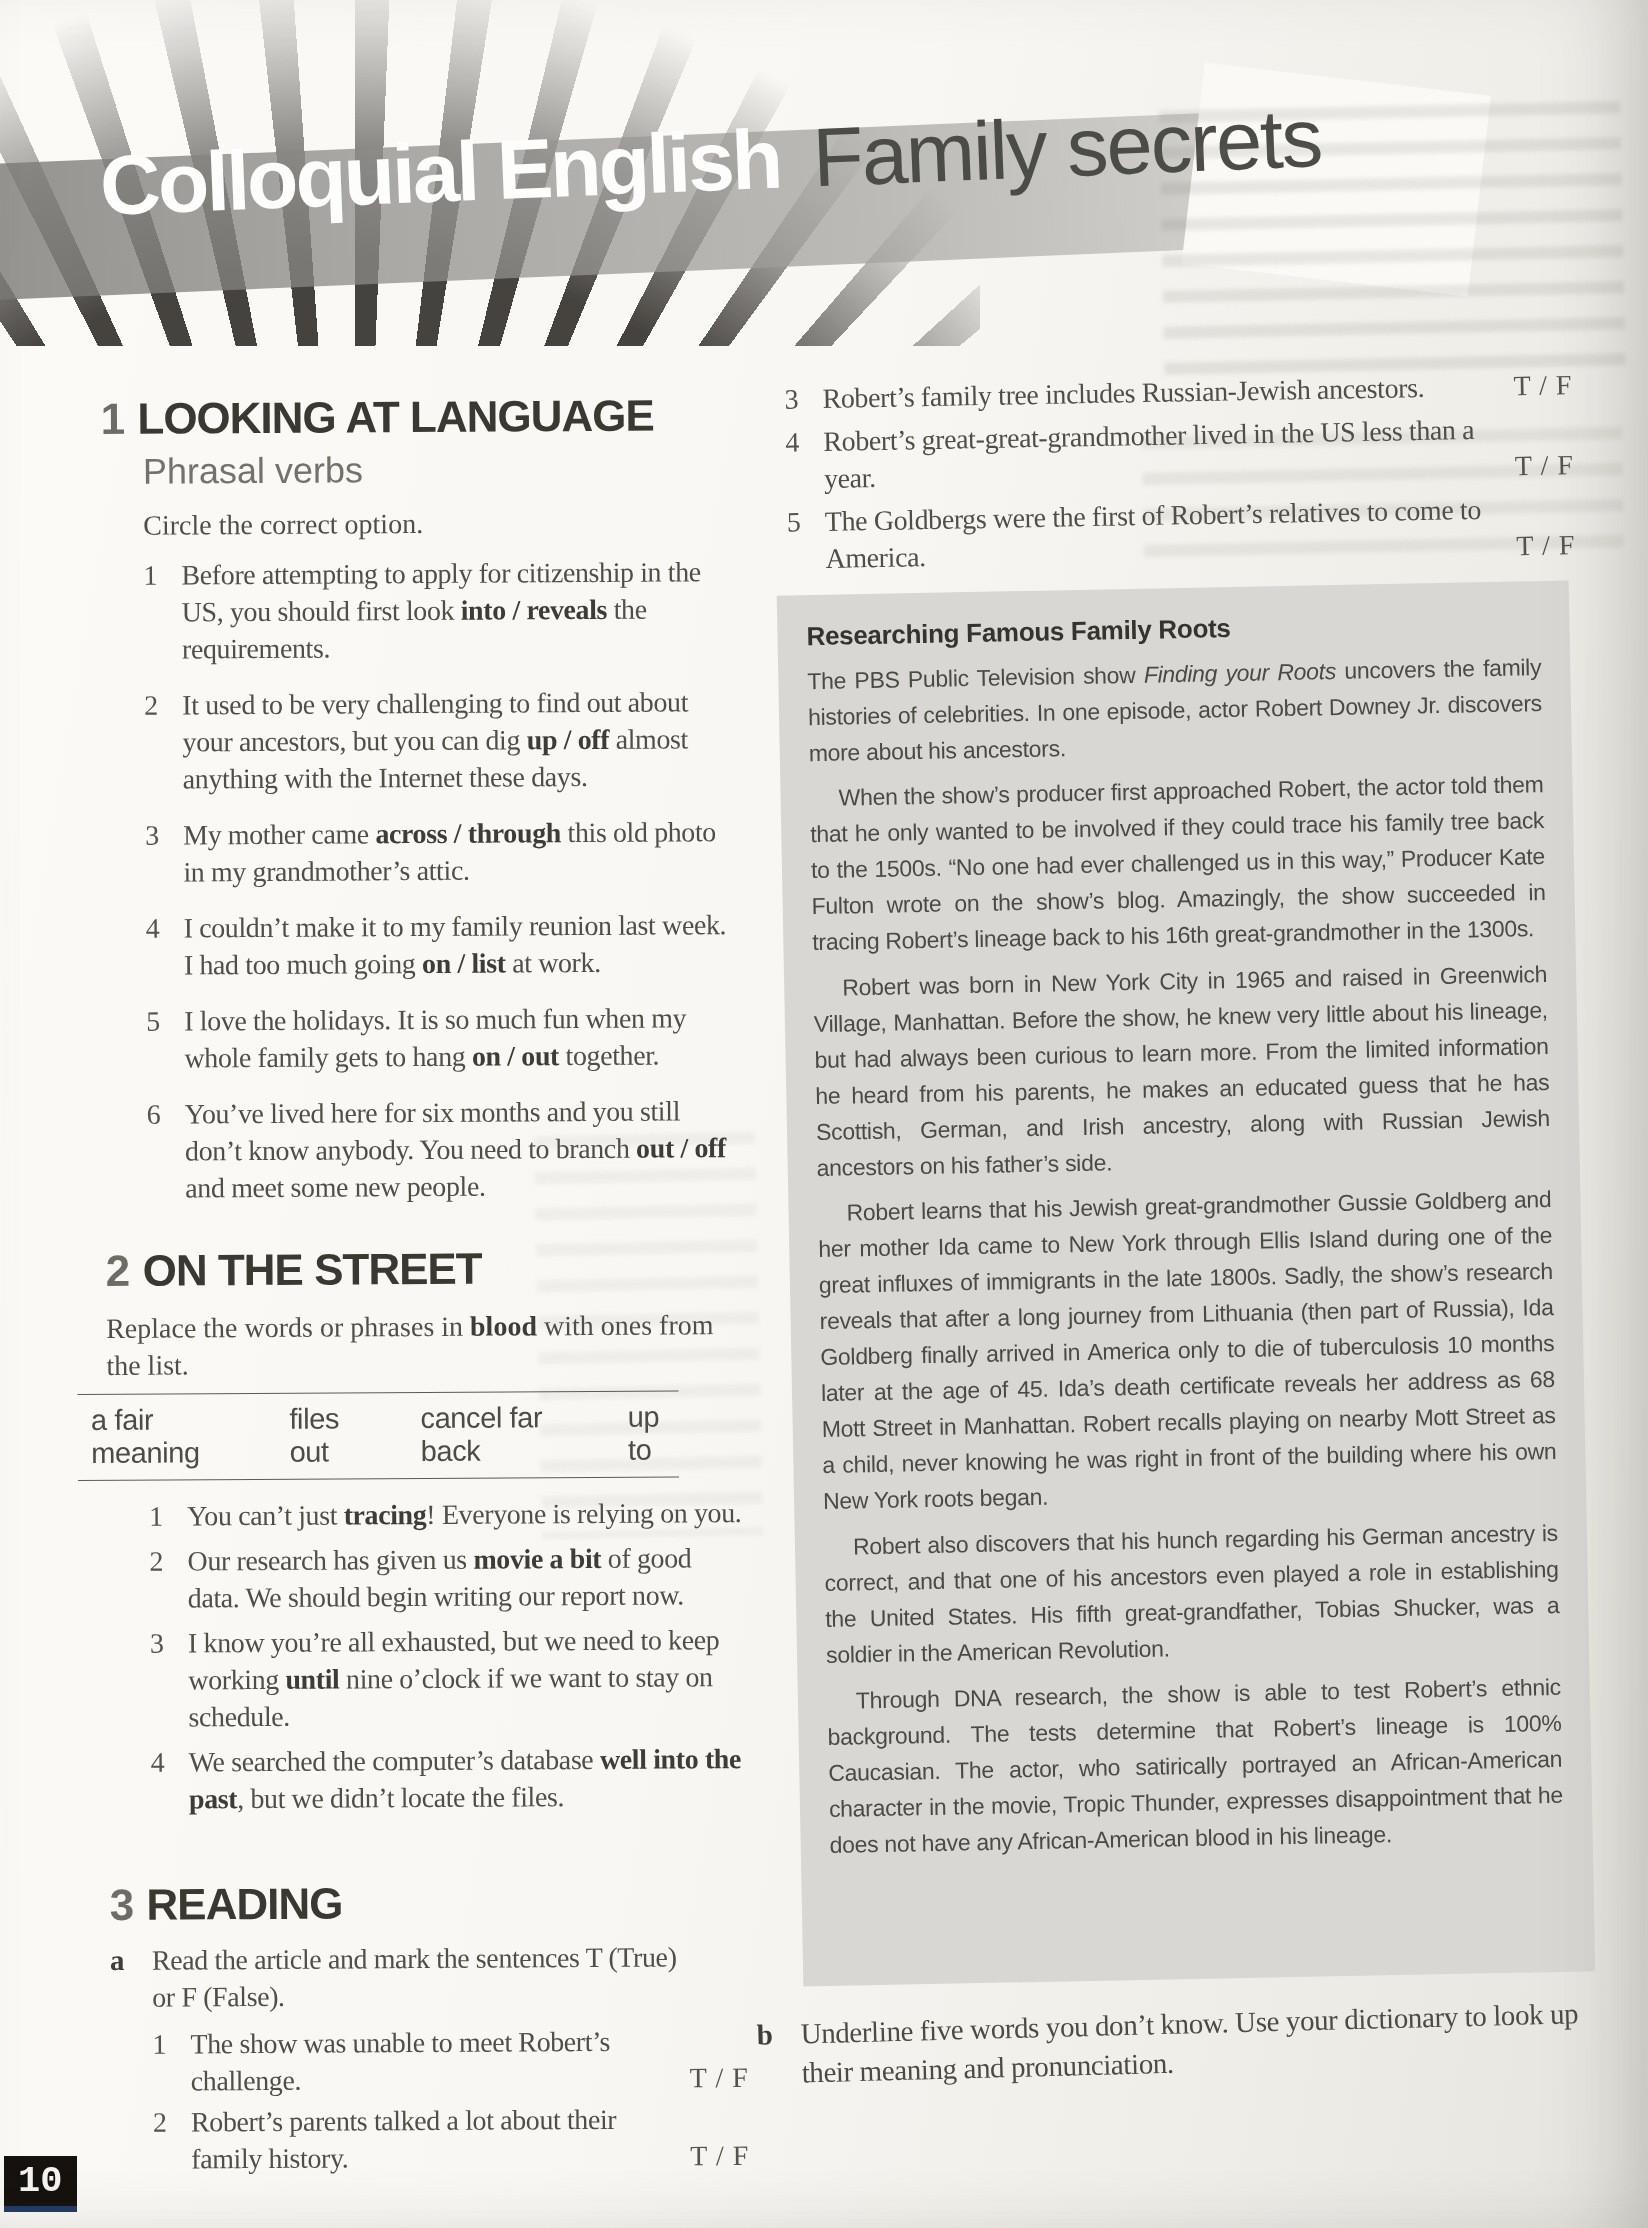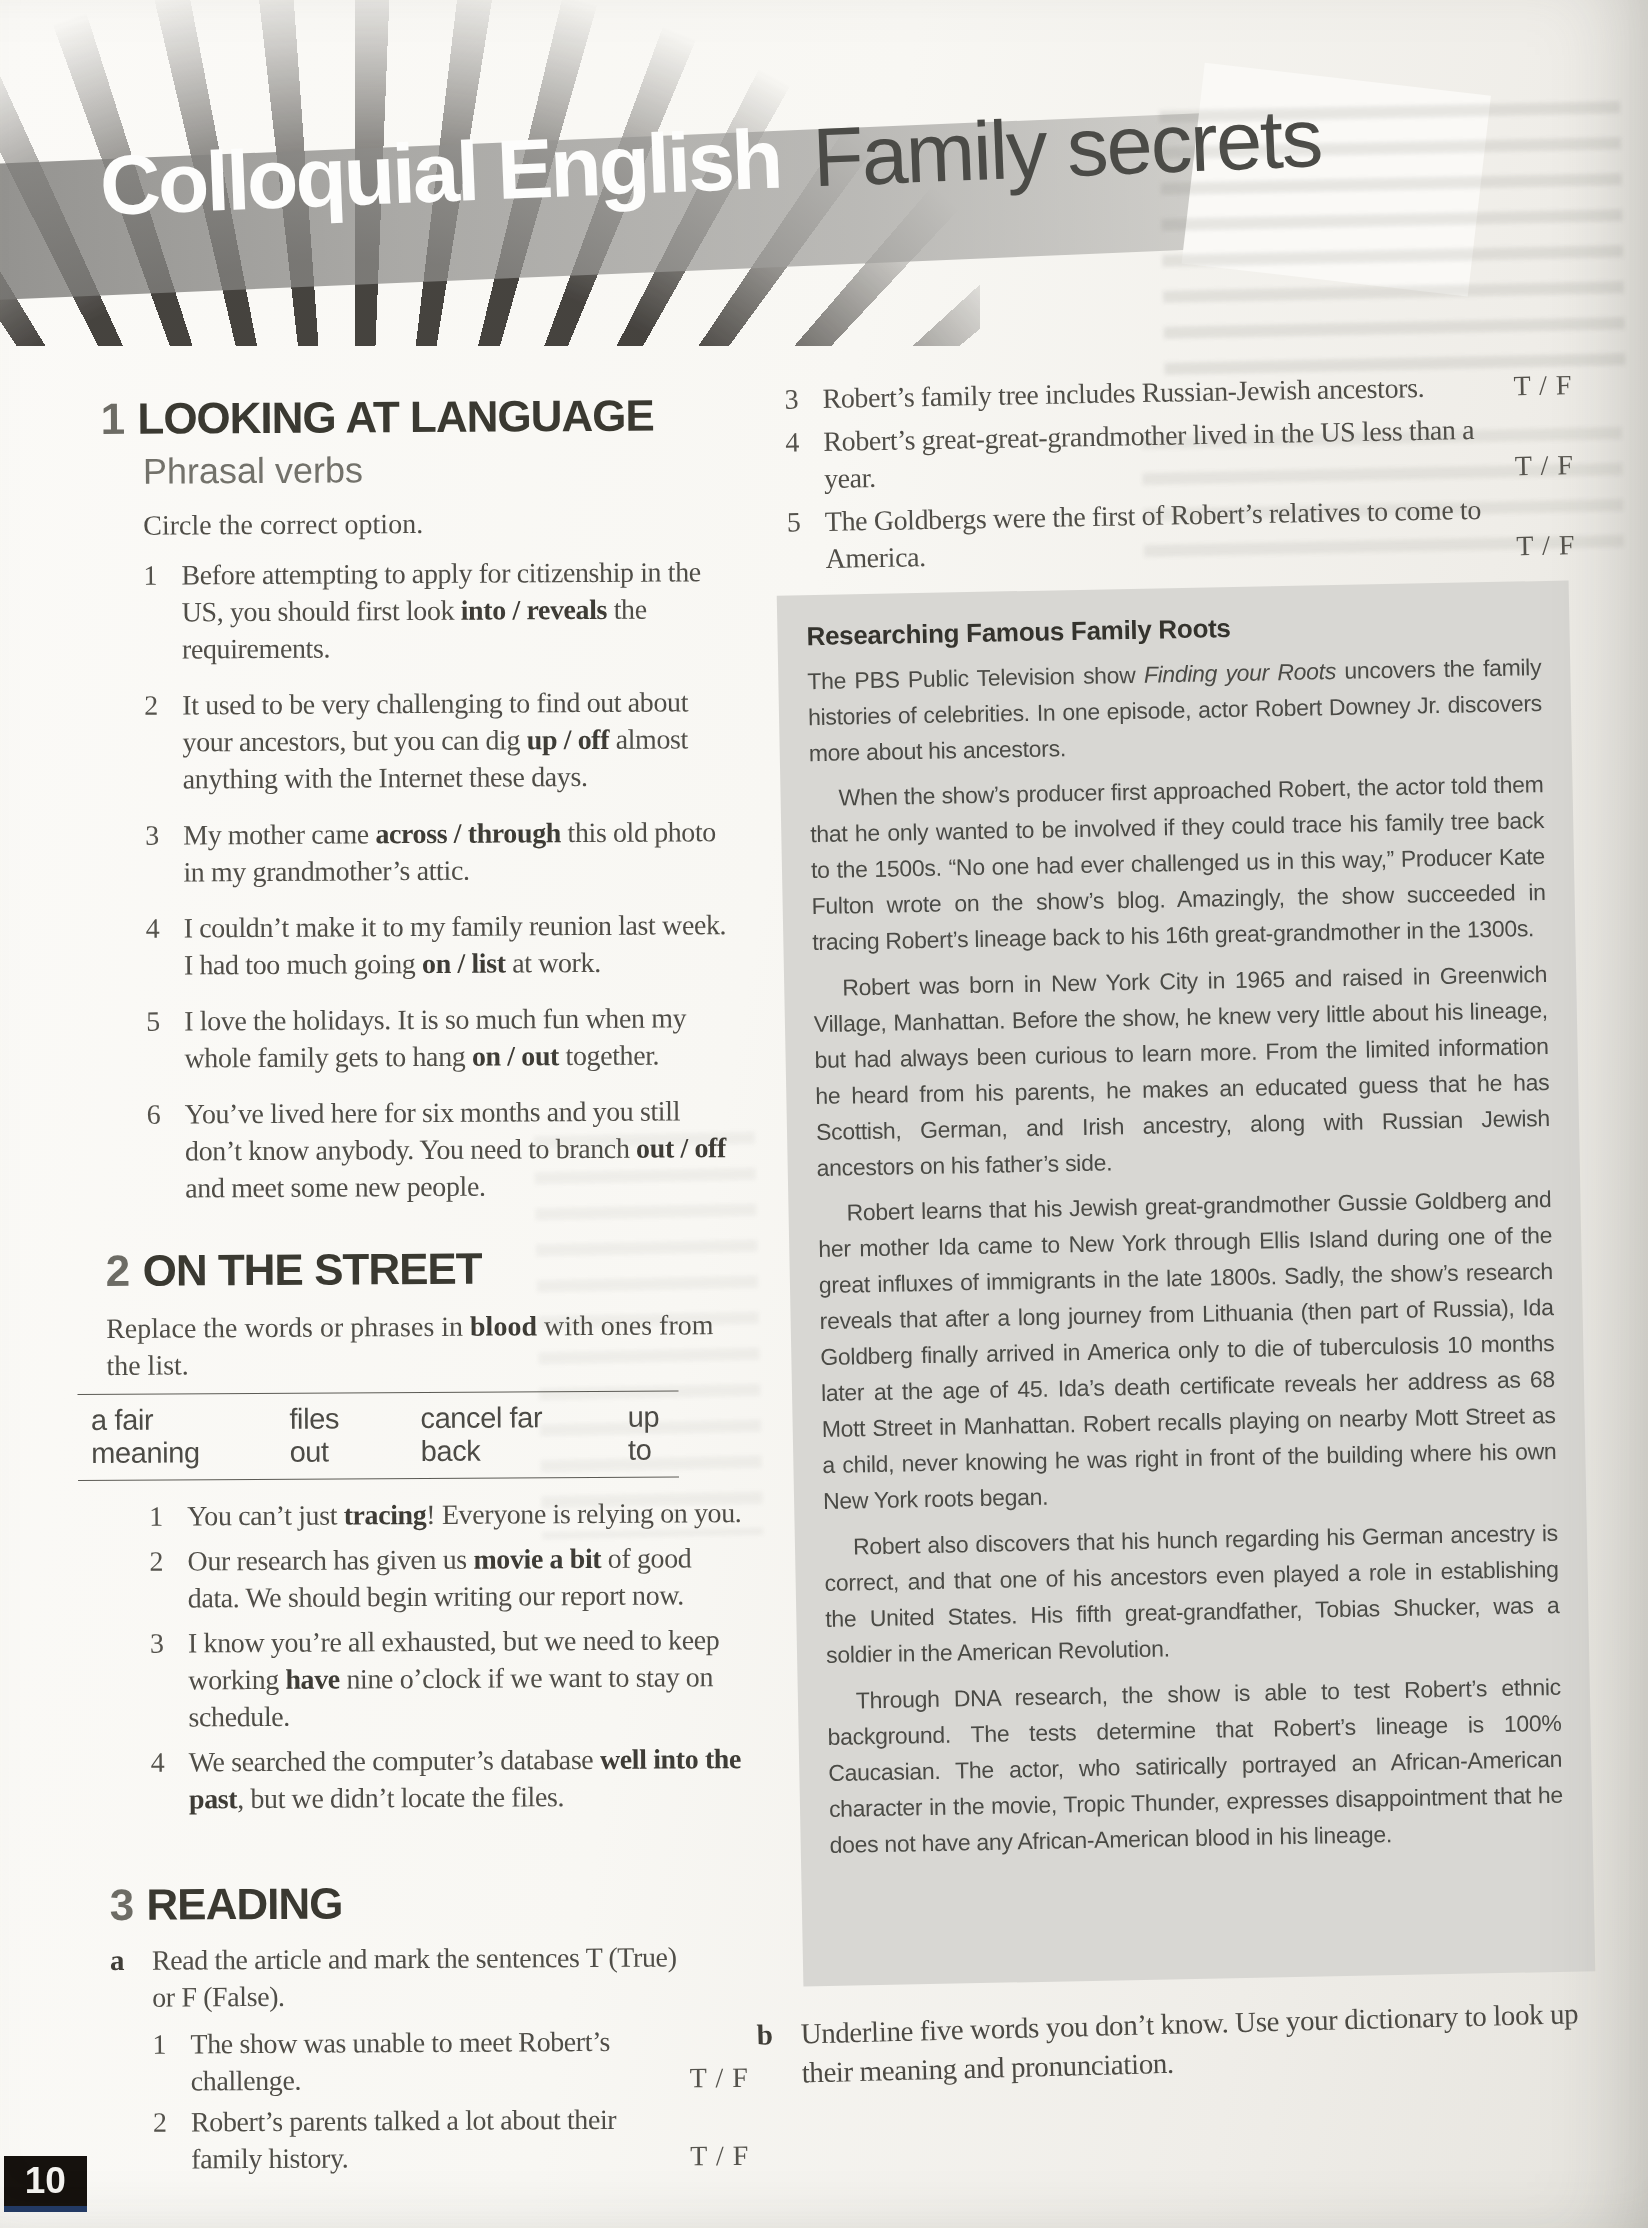--- a/index.html
+++ b/index.html
@@ -63,22 +63,22 @@
   .article{position:absolute;left:790px;top:588px;width:792px;height:1391px;background:#d8d7d3;
     transform:rotate(-1.1deg);padding:25px 29px;box-sizing:border-box;
     font-family:"Liberation Sans",sans-serif;color:#4a4a45;}
   .article h3{margin:0 0 9.6px 0;font-size:26px;line-height:33px;color:#34332d;letter-spacing:-0.3px;}
   .article p{margin:0 0 9.6px 0;font-size:23px;line-height:36px;letter-spacing:-0.3px;text-align:justify;}
   .article p + p{text-indent:29px;}
   .item-b{position:absolute;left:757px;top:2004px;width:893px;transform:rotate(-1.5deg);display:flex;}
   .item-b .marker{width:44px;flex:none;font-weight:700;font-size:29px;line-height:39px;color:#403e38;}
   .item-b .txt{width:834px;font-size:29px;line-height:39px;letter-spacing:-0.4px;color:#4c4a44;}
   
-  .pagenum{position:absolute;left:3.8px;top:2156px;width:83px;height:50px;background:#16120e;
-    border-bottom:6.7px solid #223a66;color:#f4f3f0;font-family:Liberation Sans, sans-serif;
+  .pagenum{position:absolute;left:3.8px;top:2156px;width:73px;height:50px;background:#16120e;
+    border-bottom:6.7px solid #223a66;color:#f4f3f0;font-family:Liberation Mono, monospace;
     font-weight:700;font-size:37px;display:flex;align-items:center;justify-content:center;}
 </style>
 </head>
 <body>
 
 <div class="page">
 
   <div class="starburst"></div>
   <div class="band">
       <div class="wedge"></div>
@@ -138,21 +138,21 @@
         <div class="xitem">
             <span class="n">1</span>
             <span class="txt">You can’t just <b>tracing</b>! Everyone is relying on you.</span>
           </div>
         <div class="xitem">
             <span class="n">2</span>
             <span class="txt">Our research has given us <b>movie a bit</b> of good data. We should begin writing our report now.</span>
           </div>
         <div class="xitem">
             <span class="n">3</span>
-            <span class="txt">I know you’re all exhausted, but we need to keep working <b>have</b> nine o’clock if we want to stay on schedule.</span>
+            <span class="txt">I know you’re all exhausted, but we need to keep working <b>until</b> nine o’clock if we want to stay on schedule.</span>
           </div>
         <div class="xitem">
             <span class="n">4</span>
             <span class="txt">We searched the computer’s database <b>well into the past</b>, but we didn’t locate the files.</span>
           </div>
       </div>
     </section>
 
     <section class="sec sec3">
       <div class="sec-head"><span class="num">3</span><span>READING</span></div>

